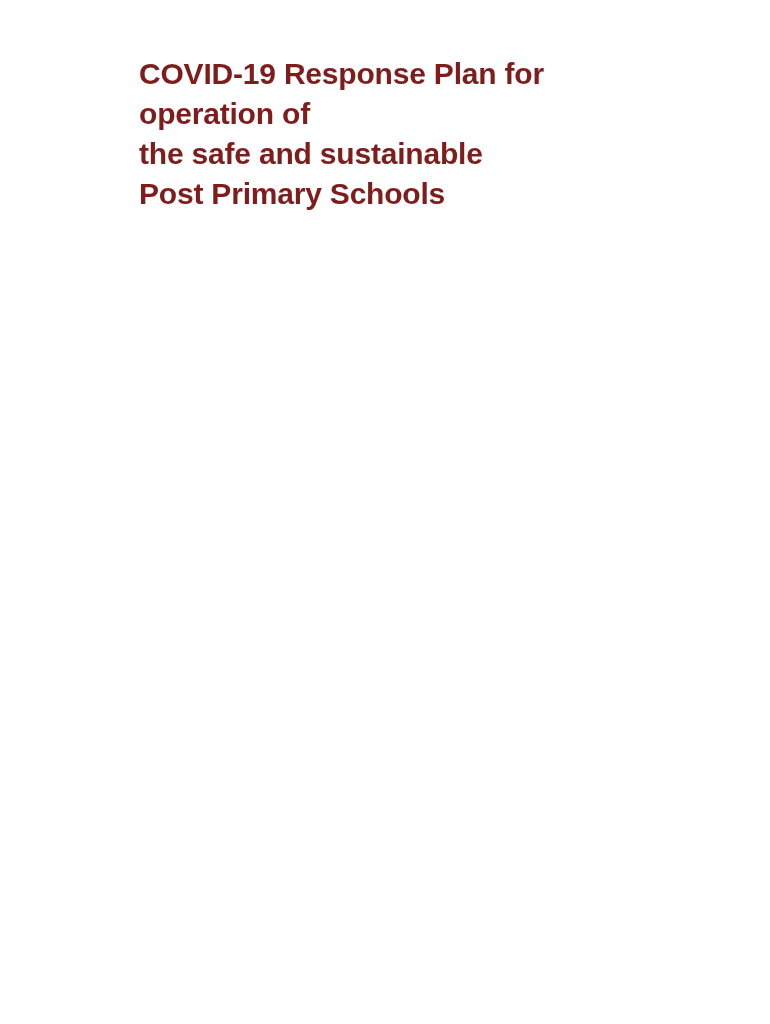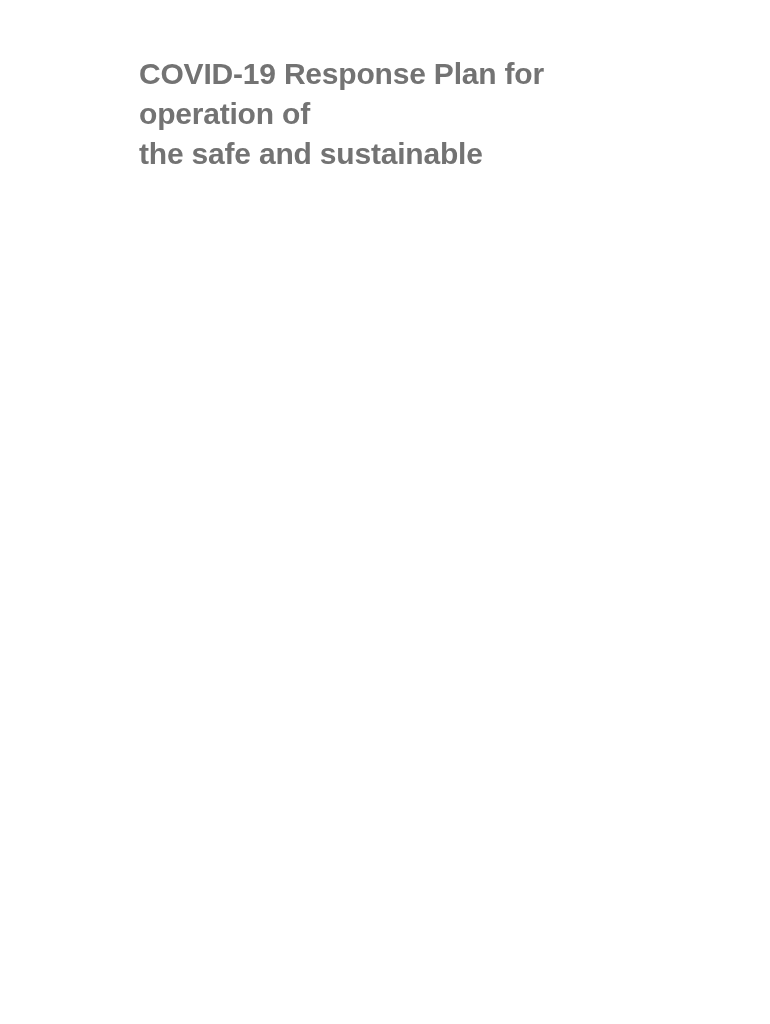--- a/index.html
+++ b/index.html
@@ -25,32 +25,33 @@
     left: 139px;
     top: 54px;
     width: 560px;
   }
   .doc-title {
     margin: 0;
     font-family: "Liberation Sans", sans-serif;
     font-size: 30px;
     line-height: 40px;
     font-weight: bold;
-    color: #737373;
+    color: #7f1d1d;
     letter-spacing: -0.2px;
   }
   .title-line {
     display: block;
     white-space: pre;
   }
 </style>
 </head>
 <body>
 
 <div class="page">
   <div class="title-block">
     <h1 class="doc-title">
       <span class="title-line">COVID-19 Response Plan for</span>
       <span class="title-line">operation of</span>
       <span class="title-line">the safe and sustainable</span>
+      <span class="title-line">Post Primary Schools</span>
     </h1>
   </div>
 </div>
 
 </body></html>

